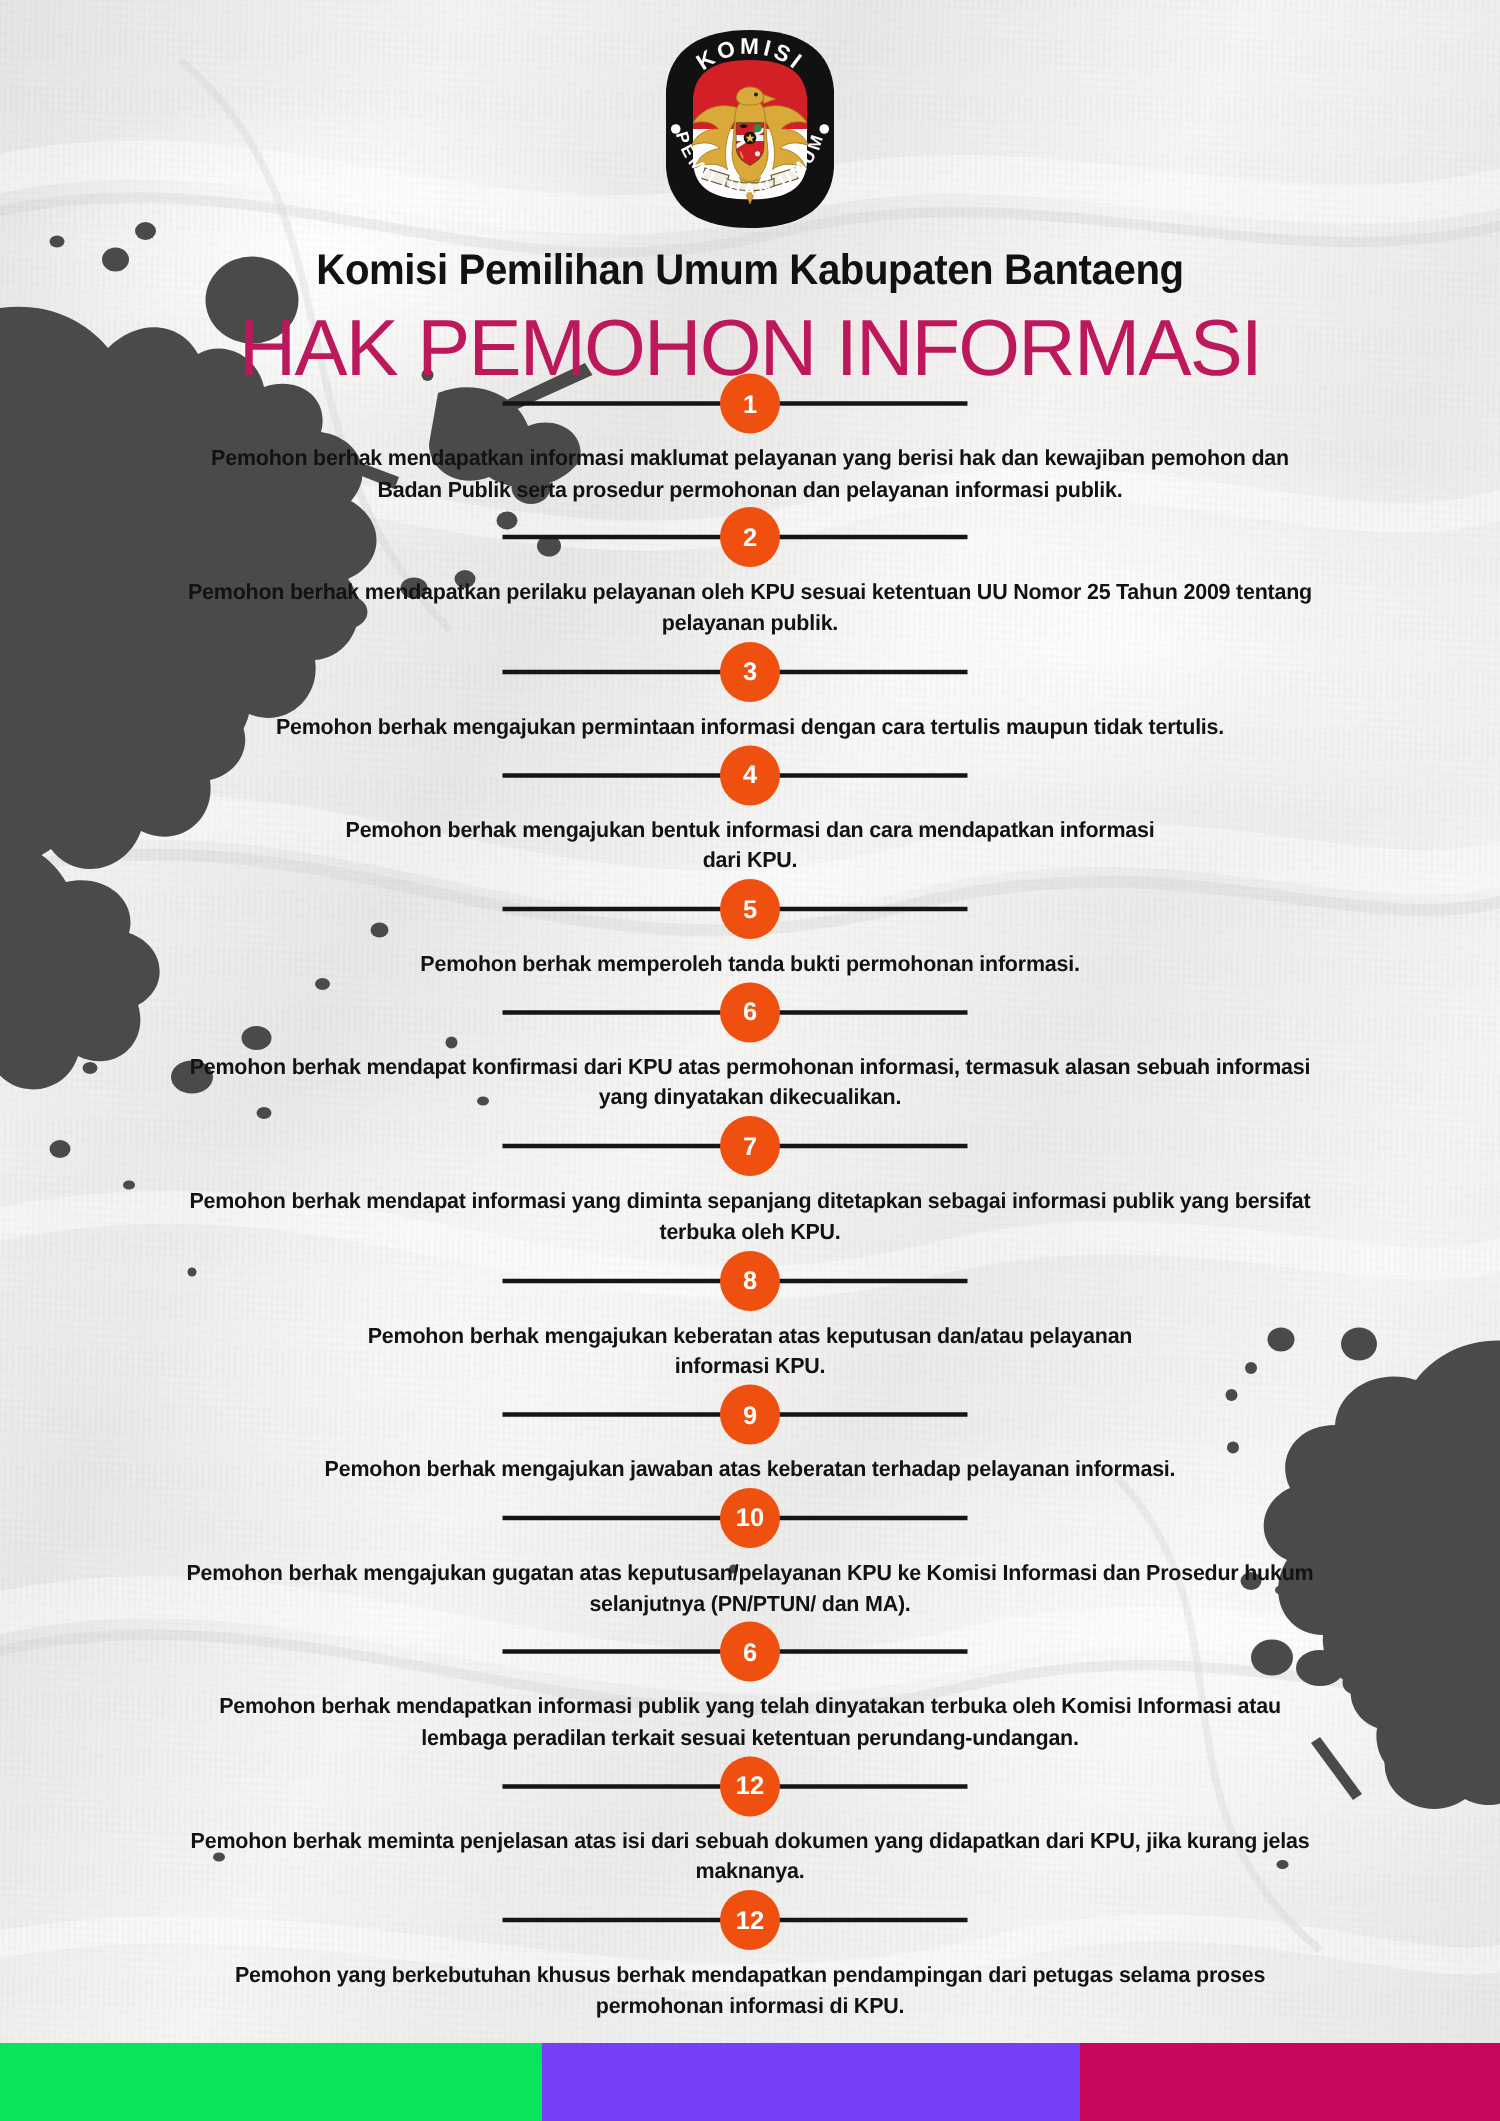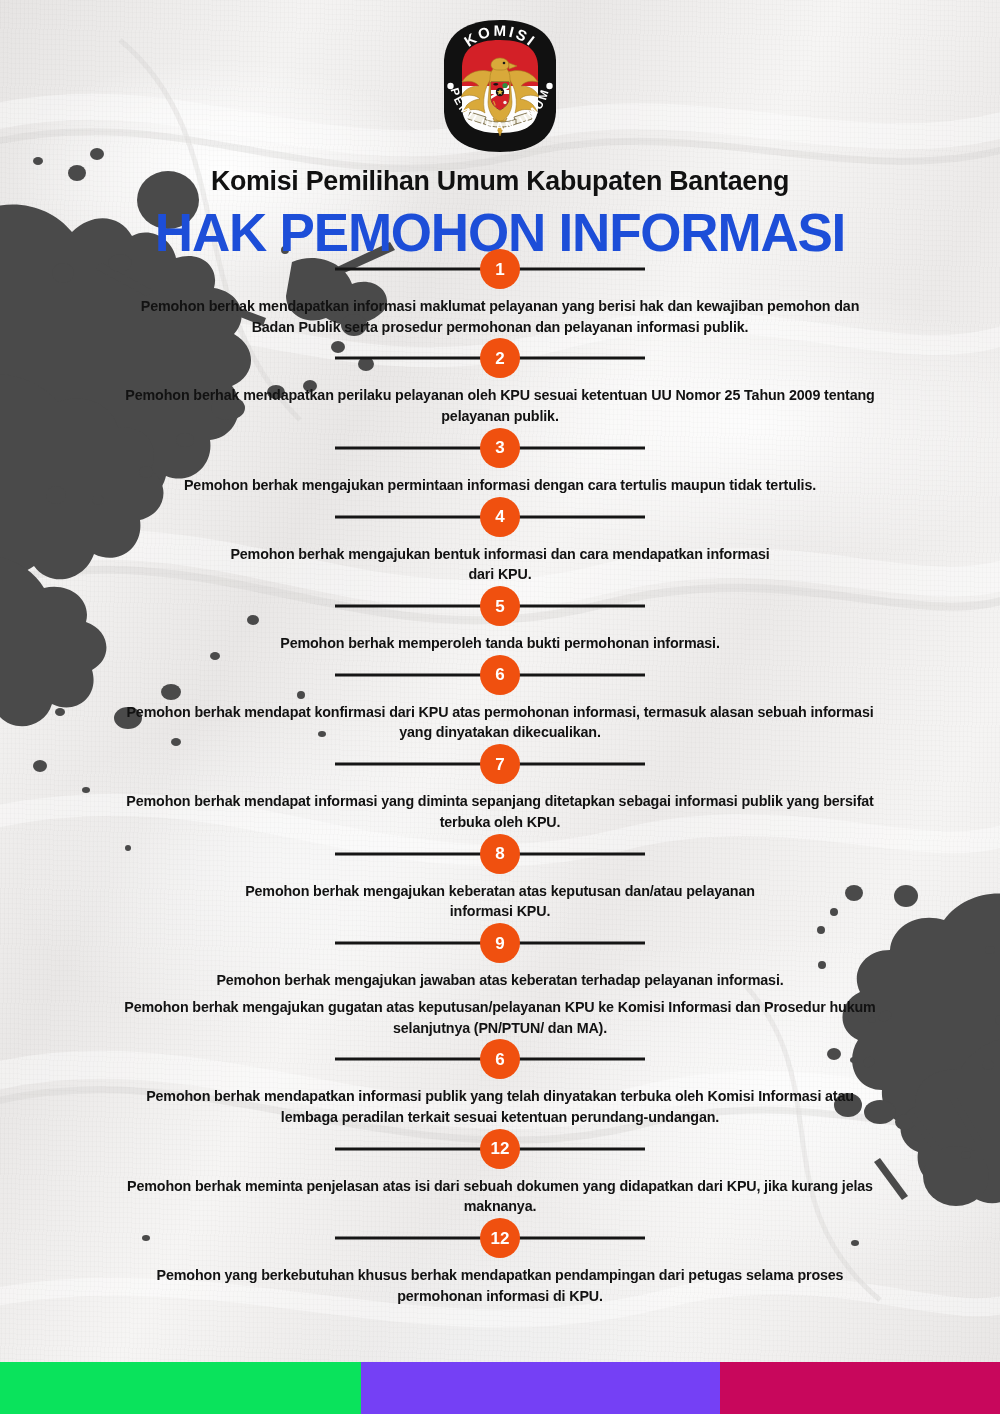--- a/index.html
+++ b/index.html
@@ -77,23 +77,23 @@
     font-weight: bold;
     letter-spacing: -0.3px;
     color: #111111;
     transform: scaleX(0.94);
   }
 
   .poster-title {
     margin-top: 8px;
     font-family: "Liberation Sans", sans-serif;
     font-size: 53px;
-    font-weight: bold;
+    font-weight: normal;
     letter-spacing: -1.2px;
-    color: #1d4ed8;
+    color: #be185d;
     transform: scaleX(1.0);
     line-height: 1.06;
   }
 
   
   .list {
     position: absolute;
     top: 248px;
     left: 0;
     width: 1000px;
@@ -428,20 +428,25 @@
       </div>
       <div class="entry">
         <div class="divider-row">
           <span class="rule left"></span>
           <span class="rule right"></span>
           <span class="badge">9</span>
         </div>
         <p class="entry-text narrow">Pemohon berhak mengajukan jawaban atas keberatan terhadap pelayanan informasi.</p>
       </div>
       <div class="entry">
+        <div class="divider-row">
+          <span class="rule left"></span>
+          <span class="rule right"></span>
+          <span class="badge">10</span>
+        </div>
         <p class="entry-text">Pemohon berhak mengajukan gugatan atas keputusan/pelayanan KPU ke Komisi Informasi dan Prosedur hukum selanjutnya (PN/PTUN/ dan MA).</p>
       </div>
       <div class="entry">
         <div class="divider-row">
           <span class="rule left"></span>
           <span class="rule right"></span>
           <span class="badge">6</span>
         </div>
         <p class="entry-text">Pemohon berhak mendapatkan informasi publik yang telah dinyatakan terbuka oleh Komisi Informasi atau lembaga peradilan terkait sesuai ketentuan perundang-undangan.</p>
       </div>

